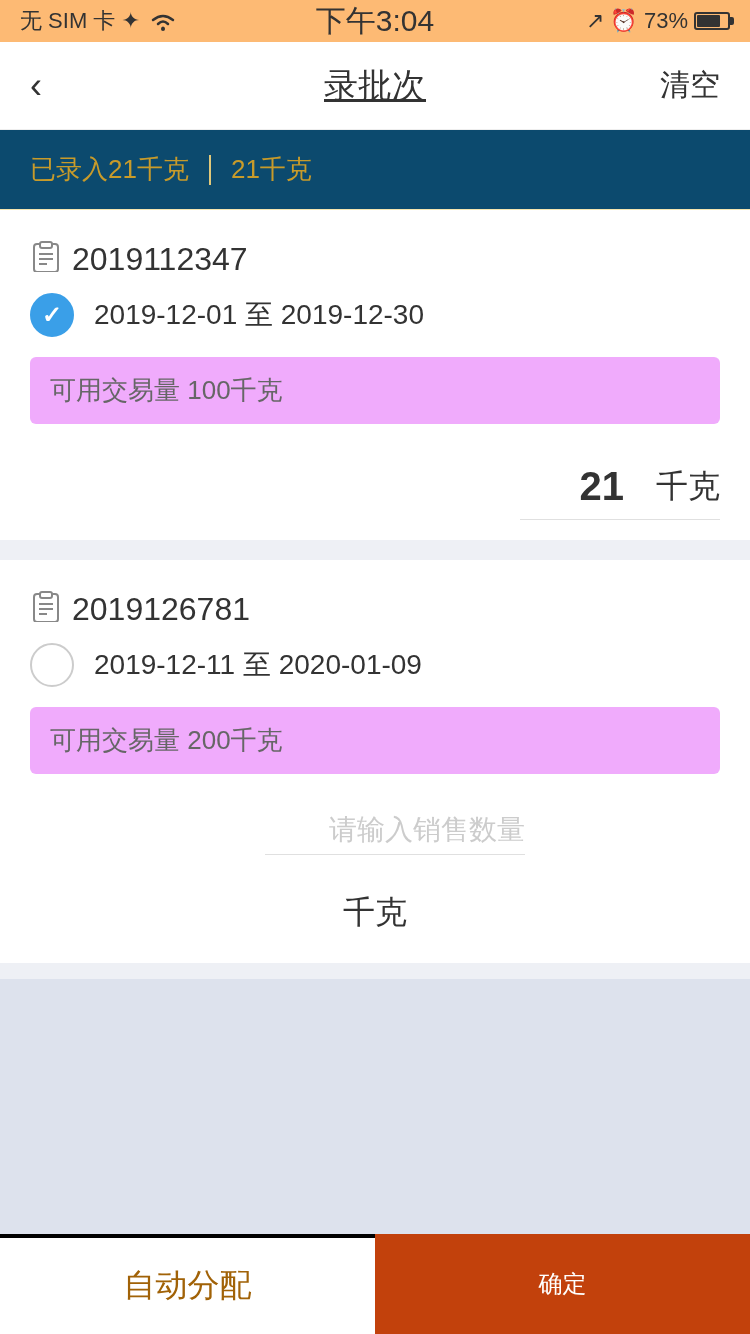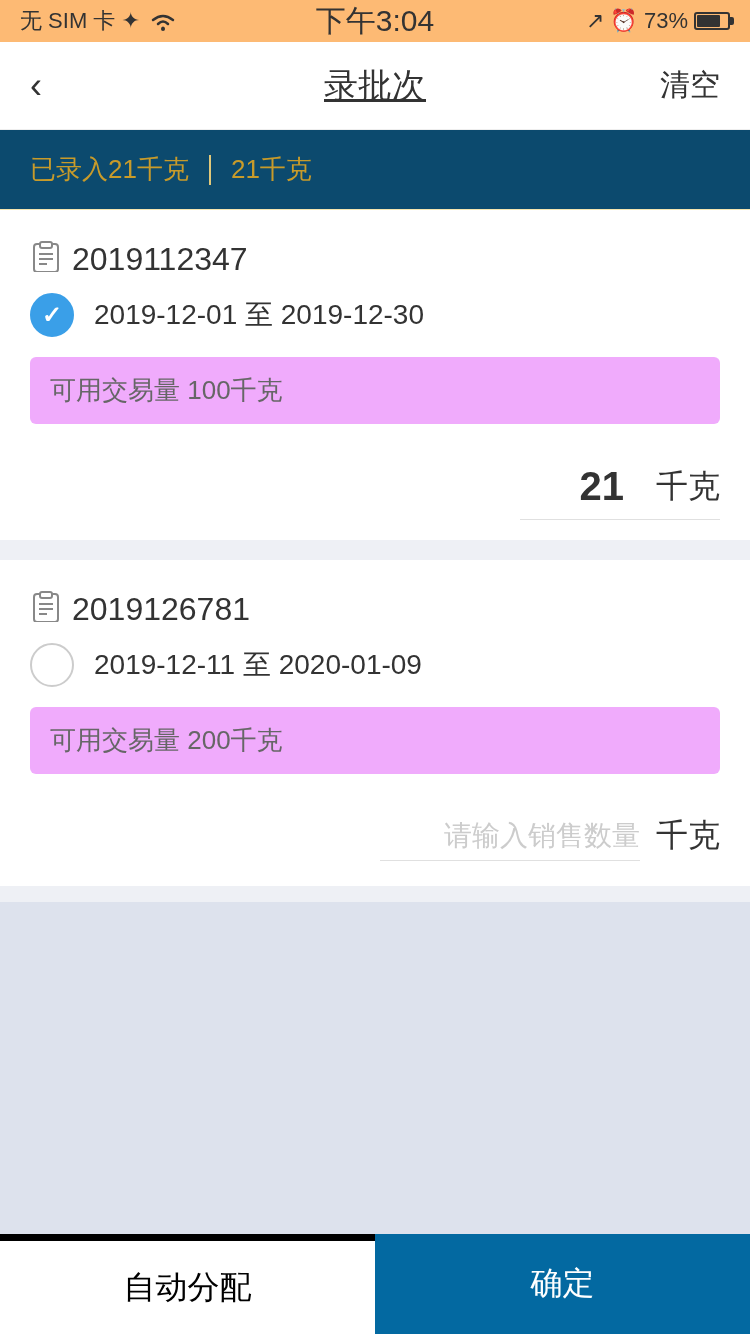--- a/index.html
+++ b/index.html
@@ -230,32 +230,32 @@
       height: 100px;
       display: flex;
     }
     .btn-auto {
       flex: 1;
       background: #fff;
       display: flex;
       align-items: center;
       justify-content: center;
       font-size: 32px;
-      color: #000000;
+      color: #a16207;
       border: none;
-      border-top: 7px solid #000000;
+      border-top: 4px solid #000000;
       cursor: pointer;
     }
     .btn-confirm {
       flex: 1;
-      background: #0369a1;
+      background: #c2410c;
       display: flex;
       align-items: center;
       justify-content: center;
-      font-size: 32px;
+      font-size: 24px;
       color: #fff;
       border: none;
       cursor: pointer;
     }
 
     
     .qty-row-filled {
       display: flex;
       align-items: center;
       justify-content: flex-end;
@@ -271,20 +271,21 @@
       margin-right: 30px;
     }
 
     
     .qty-placeholder-row {
       display: flex;
       align-items: center;
       justify-content: flex-end;
       padding: 20px 30px 0px 30px;
       gap: 16px;
+      flex-direction: column;
     }
     .qty-underline-wrapper {
       display: flex;
       flex-direction: column;
       align-items: flex-end;
     }
     .underline-bar {
       width: 260px;
       height: 1px;
       background: #e0e0e0;

